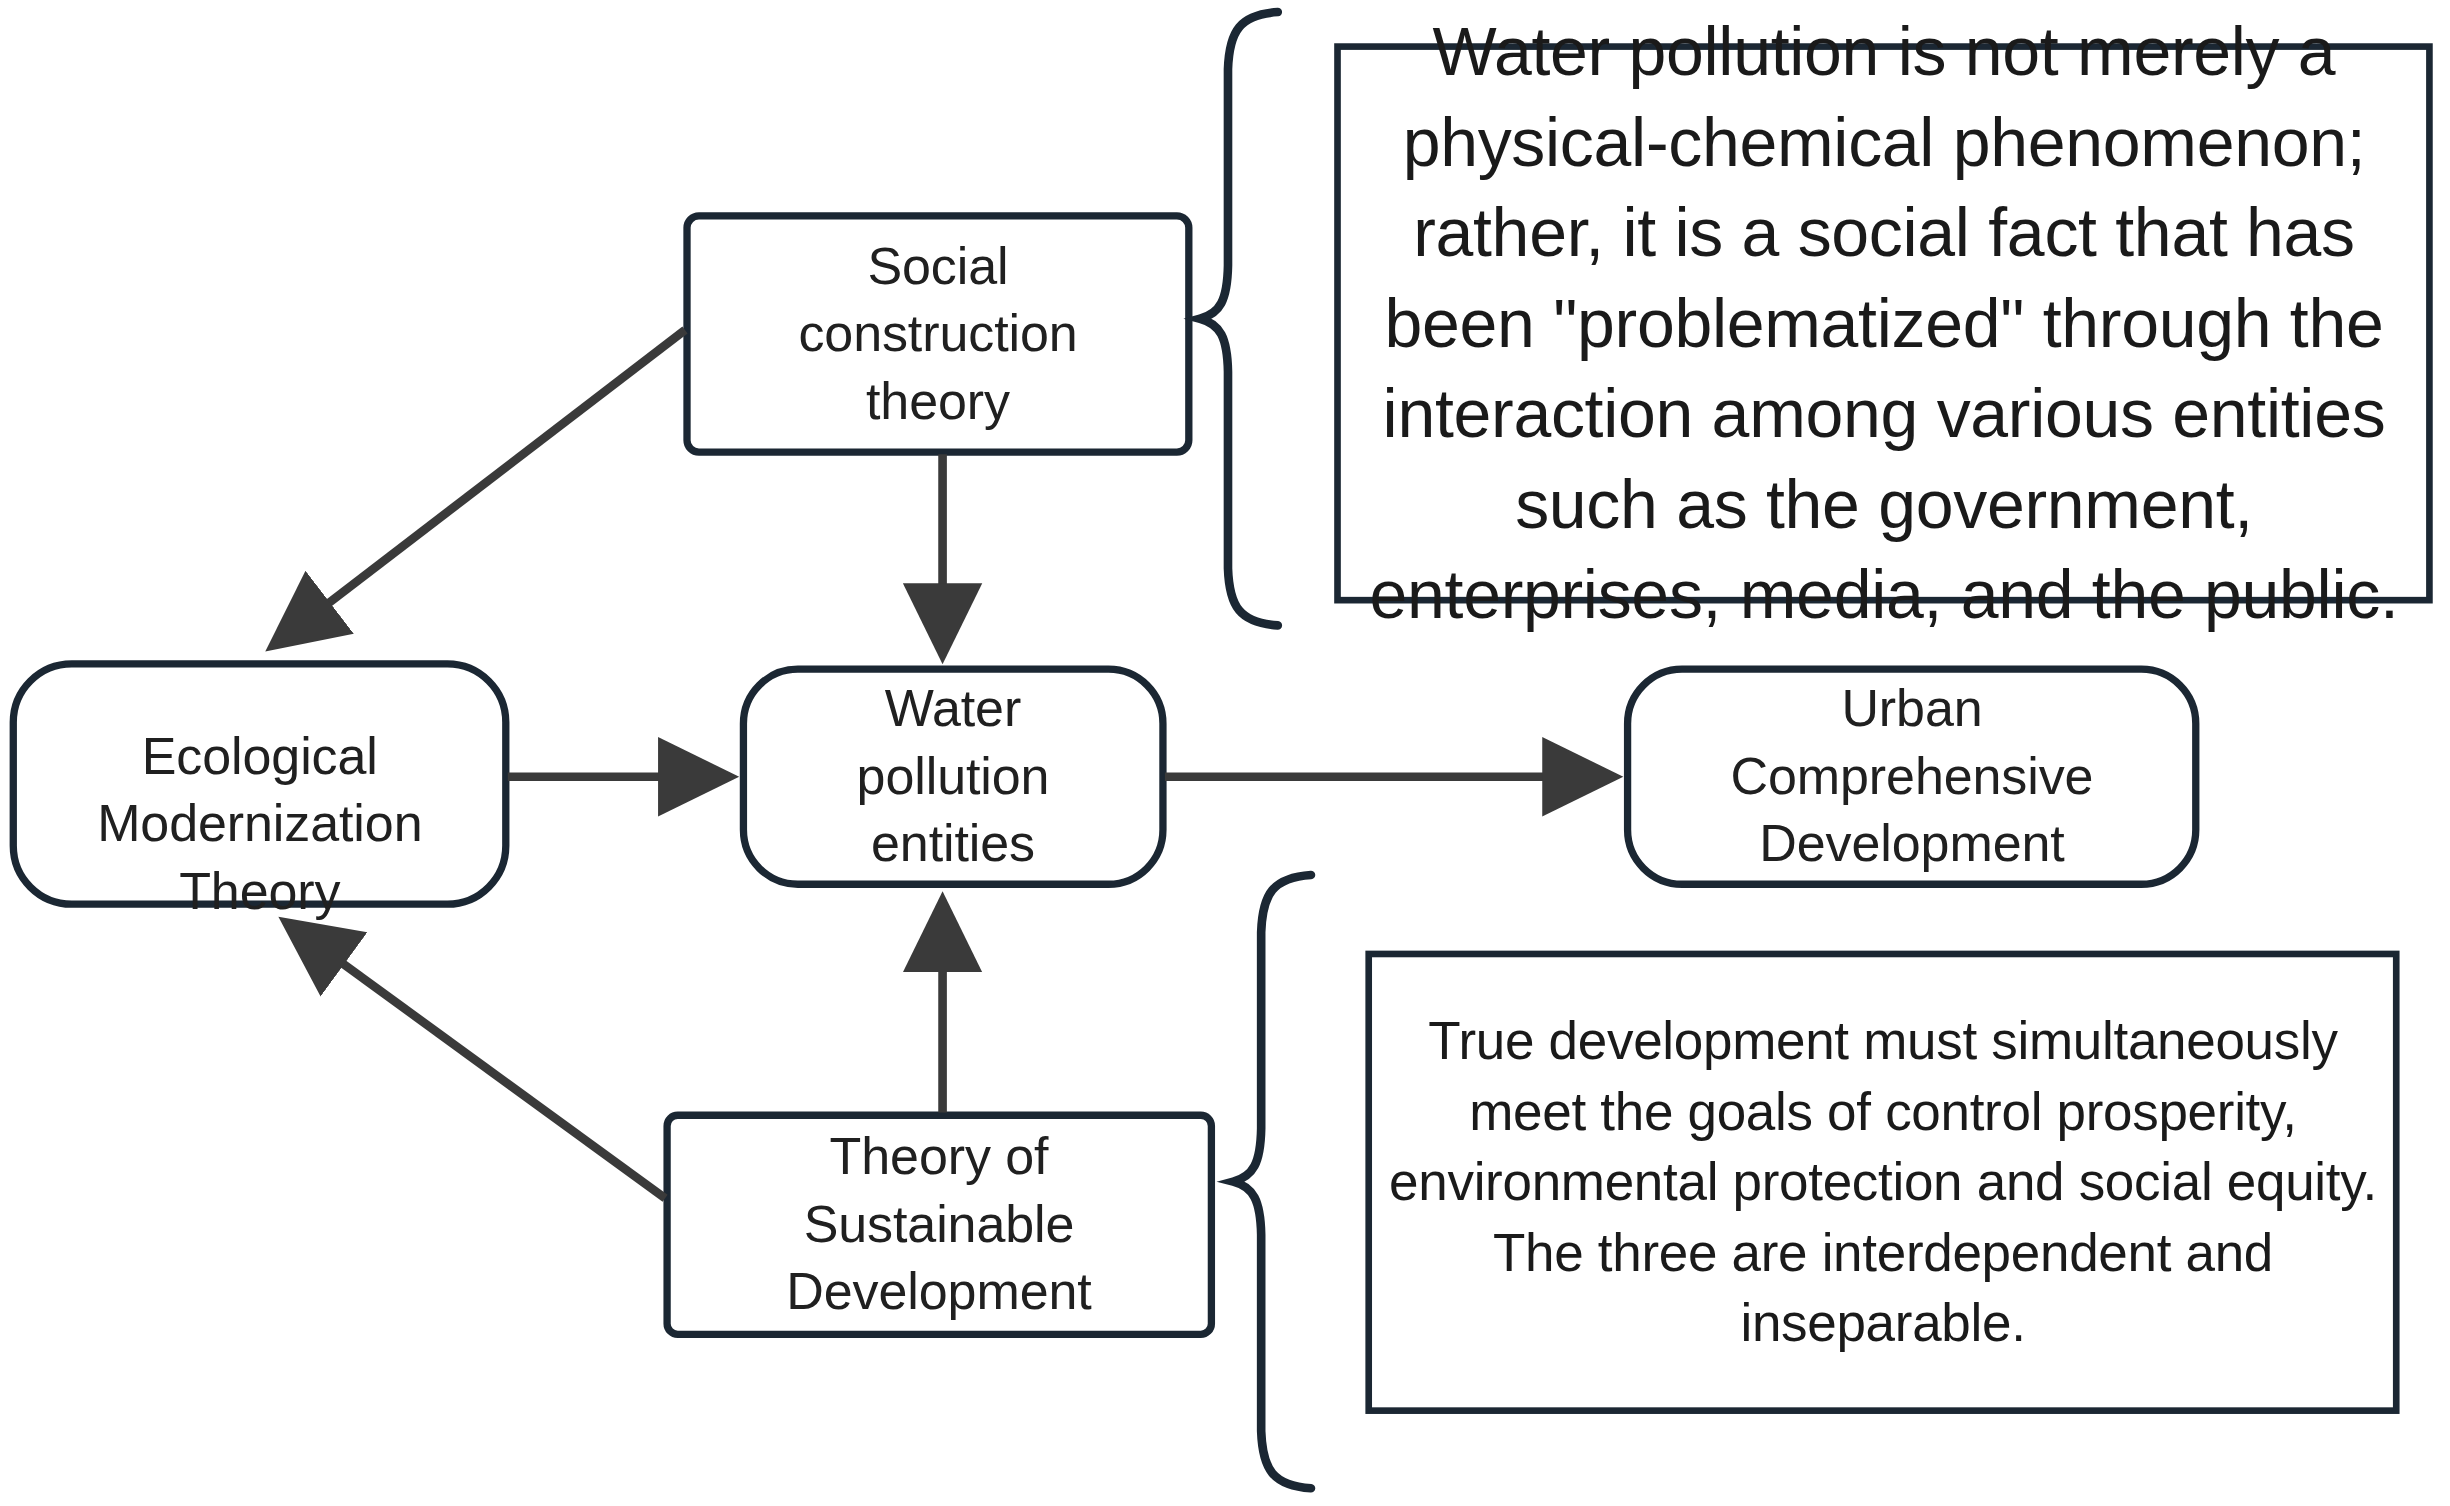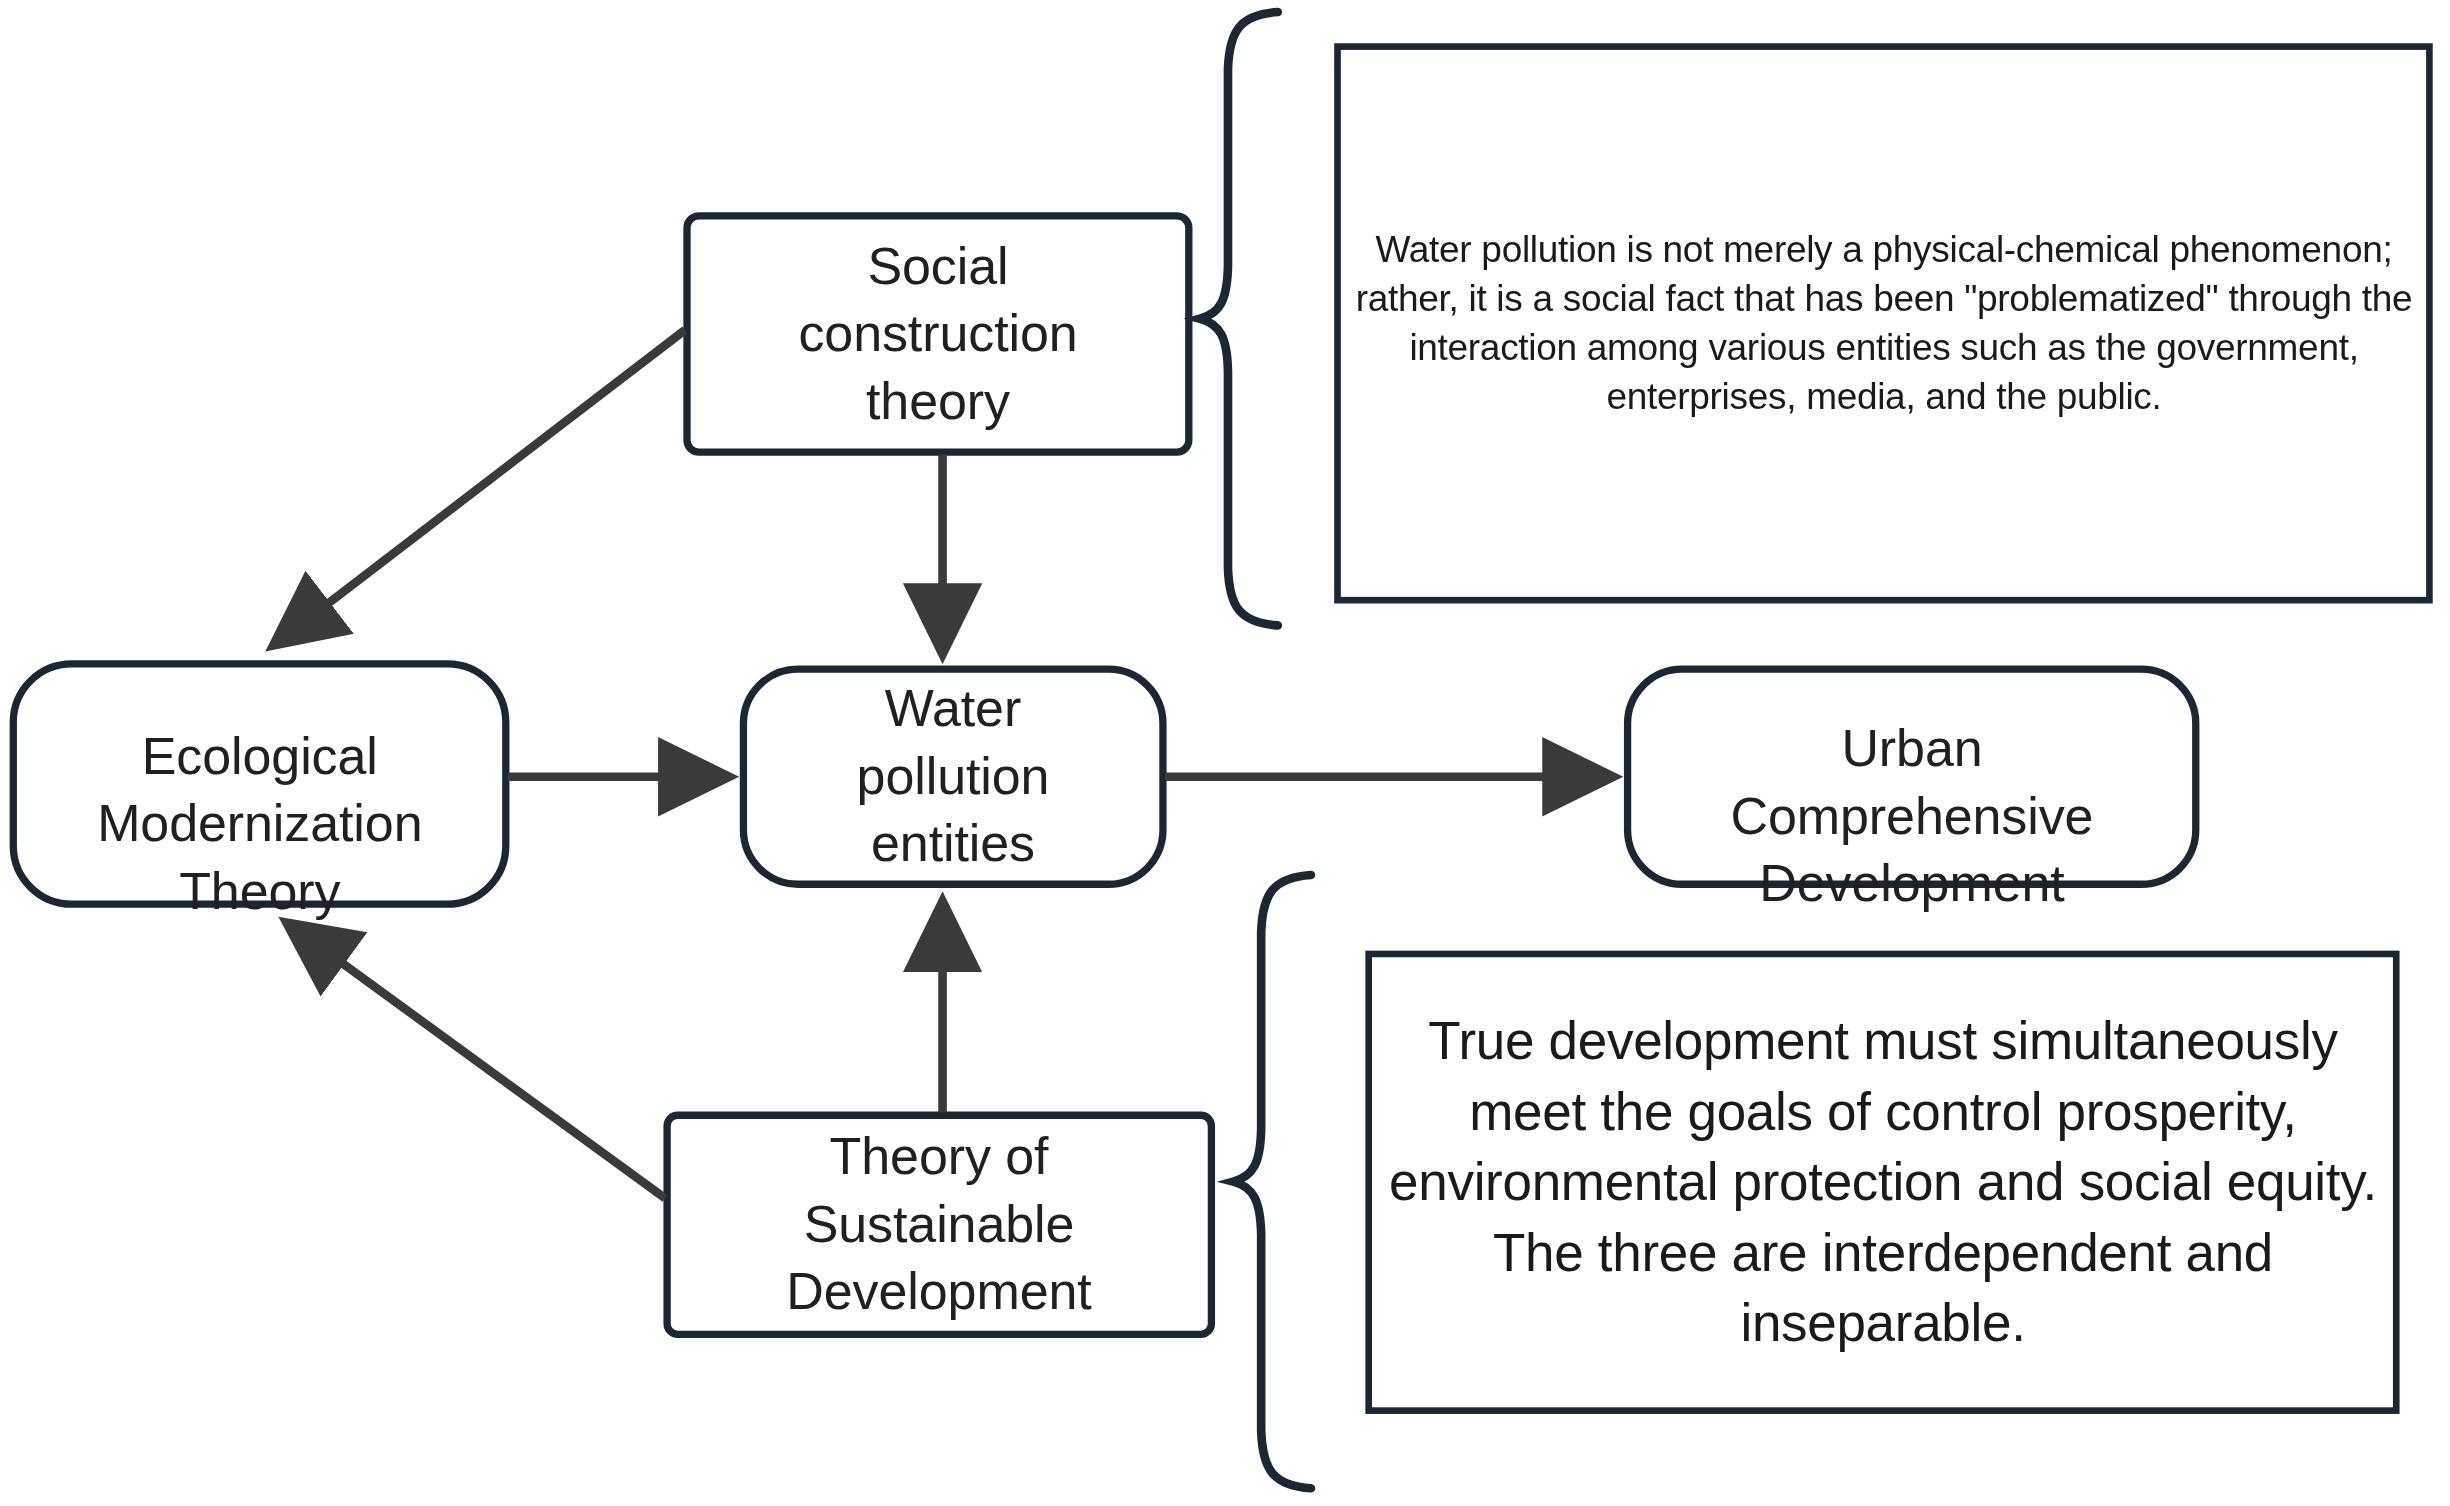--- a/index.html
+++ b/index.html
@@ -47,25 +47,25 @@
     letter-spacing: -0.3px;
     padding: 0 12px;
     box-sizing: border-box;
     pointer-events: none;
   }
 
   
   #n-emt      { left: 13.3px;   top: 704px; width: 493px;  height: 240px; font-size: 52px; }
   #n-sct      { left: 687px; top: 216px;  width: 502px;  height: 236px; font-size: 52px; text-align: center; }
   #n-wpc      { left: 743px; top: 669px; width: 420px;  height: 215px; font-size: 52px; }
-  #n-ucd      { left: 1628px; top: 709px; width: 568px;  height: 215px; font-size: 52px; }
+  #n-ucd      { left: 1628px; top: 669px; width: 568px;  height: 215px; font-size: 52px; }
   #n-tsd      { left: 667px; top: 1115px; width: 544px;  height: 219px; font-size: 52px; }
 
   
-  #note-1 { left: 1338px; top: 46px;   width: 1092px; height: 554px;  font-size: 37px; }
+  #note-1 { left: 1338px; top: 46px;   width: 1092px; height: 554px;  font-size: 68px; }
   #note-2 { left: 1369px; top: 954px; width: 1028px; height: 457px;  font-size: 53px; }
 </style>
 </head>
 <body>
 
 <div id="canvas">
 
   <svg id="vec" viewBox="0 0 3691 2270" xmlns="http://www.w3.org/2000/svg">
     <defs>
       <marker id="ah" markerWidth="9" markerHeight="9" refX="7.6" refY="4.5" orient="auto" markerUnits="strokeWidth">

